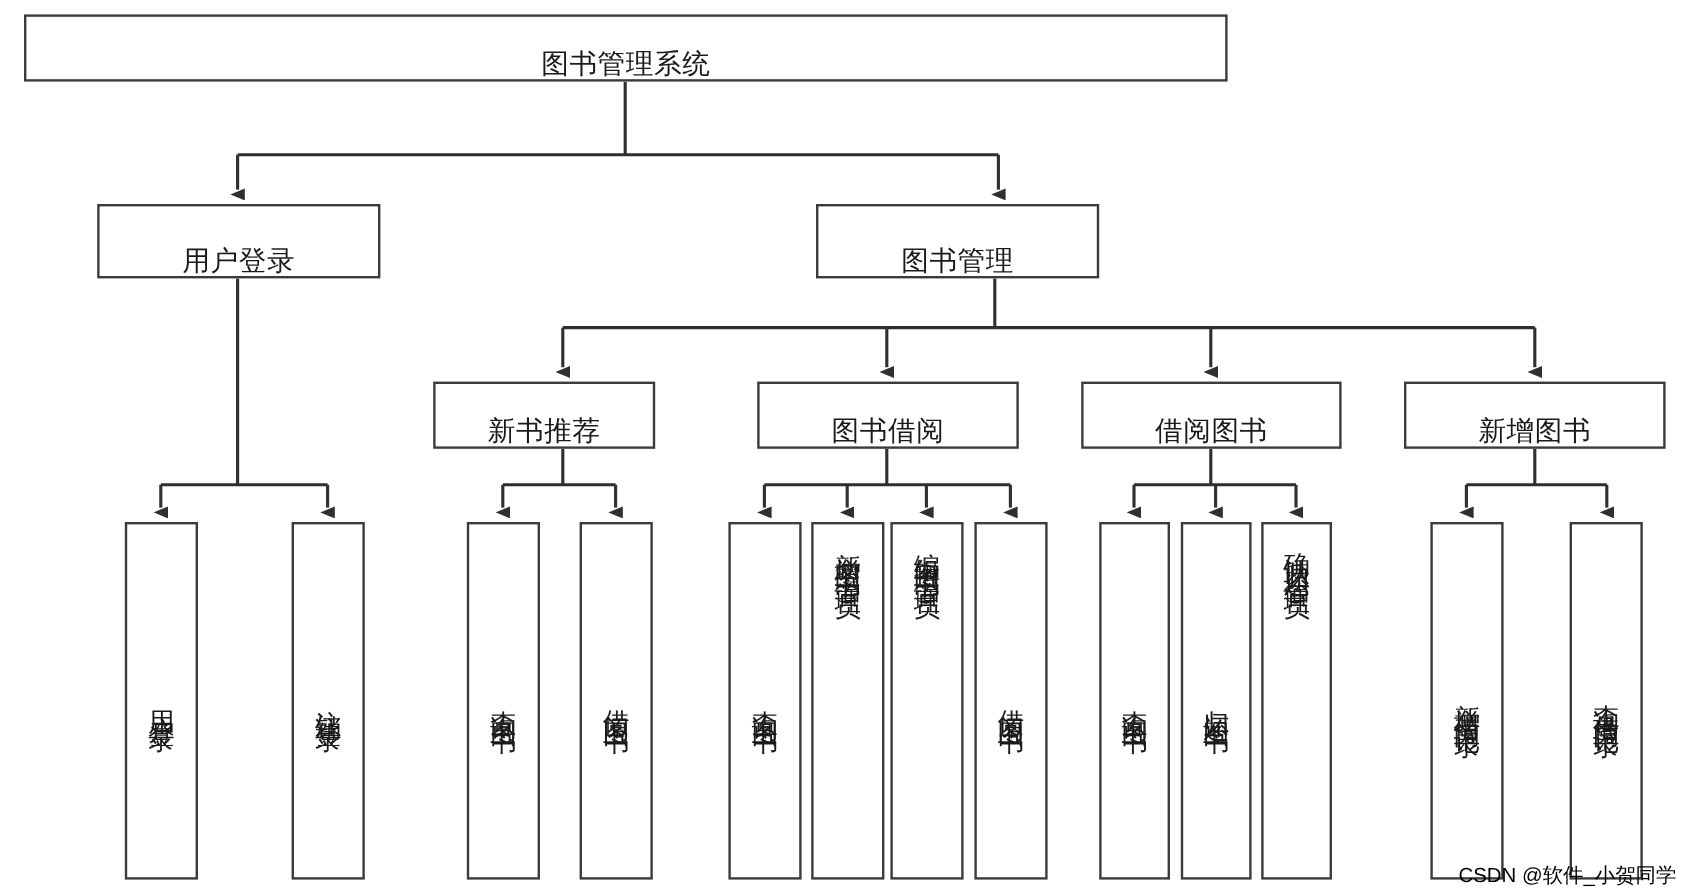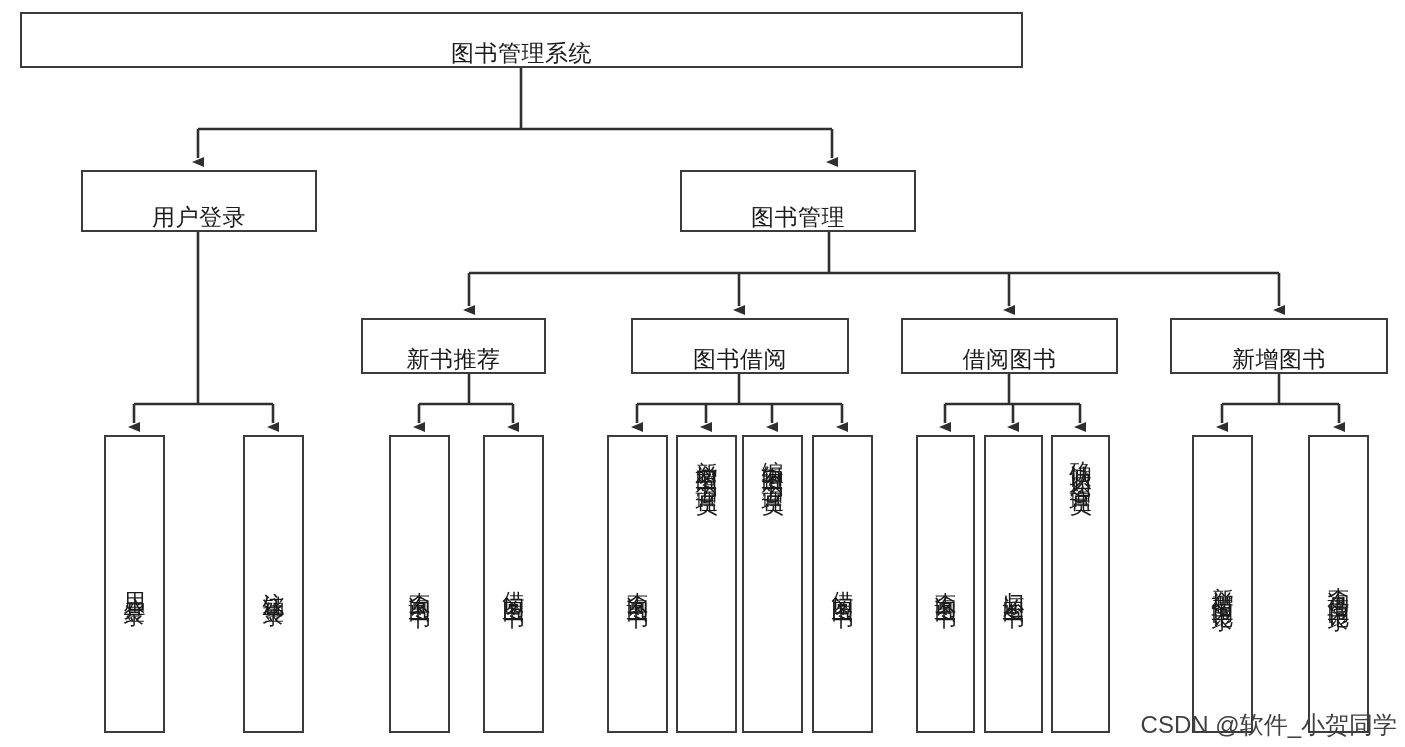--- a/index.html
+++ b/index.html
@@ -58,22 +58,22 @@
     top: 0;
     width: 1405px;
     height: 747px;
     z-index: 1;
     pointer-events: none;
   }
   #watermark {
     position: absolute;
     right: 8px;
     bottom: 6px;
-    font-size: 24px;
-    color: #404040;
+    font-size: 17px;
+    color: #000000;
     z-index: 5;
     white-space: nowrap;
   }
 </style>
 </head>
 <body>
 
 <div id="canvas">
 
   <svg id="wires" viewBox="0 0 1405 747" xmlns="http://www.w3.org/2000/svg">

